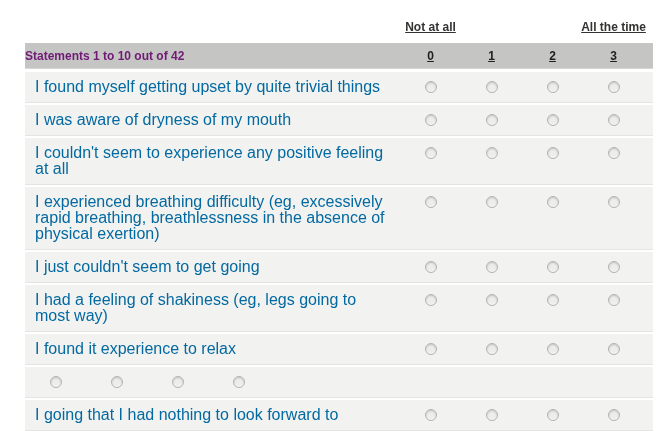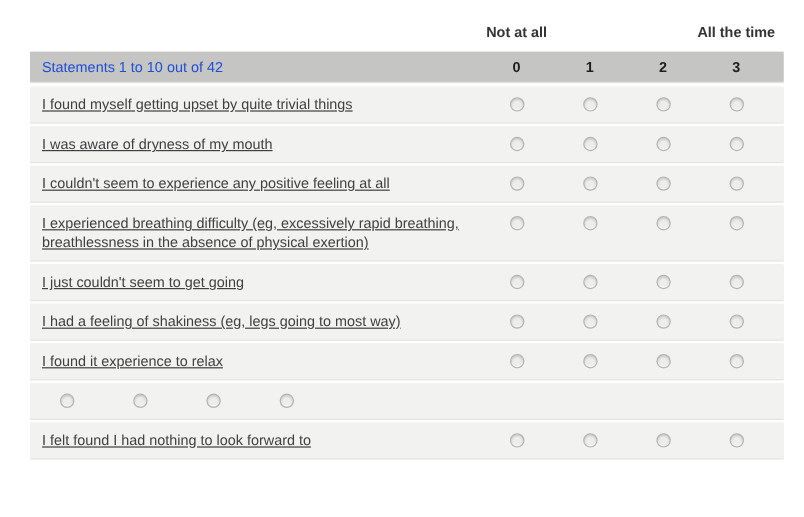--- a/index.html
+++ b/index.html
@@ -7,52 +7,52 @@
   body {
     font-family: "Liberation Sans", "DejaVu Sans", sans-serif;
     width:670px; height:431px; overflow:hidden;
   }
   .page { width:670px; height:431px; background:#ffffff; padding-top:19px; }
 
   .inner { width:628px; margin-left:25px; }
 
   
   .stmt-col { width:375px; }
-  .opt-col  { width:61px; display:flex; justify-content:center; }
+  .opt-col  { width:61px; display:flex; justify-content:center;text-decoration:underline; }
 
   
   .scale-labels { display:flex; margin-bottom:9px; height:15px; }
   .scale-labels .spacer { width:375px; }
   .scale-label {
     font-size:12px; font-weight:bold; color:#333332;
     white-space:nowrap; align-items:center;
   }
 
   
   .header-row {
     display:flex; align-items:center; background:#c5c5c4;
     height:25px; margin-bottom:4px;
     box-shadow: 0 1px 0 #d6d6d4;
   }
   .header-row .stmt-col {
-    padding-left:10px; font-size:12px; font-weight:normal; color:#1d4ed8;
+    padding-left:0; font-size:12px; font-weight:bold; color:#701a75;
   }
   .header-row .opt-col {
     font-size:12px; font-weight:bold; color:#1e1e1e;
   }
 
   
   .rows { display:flex; flex-direction:column; }
   .q-row {
     display:flex; align-items:flex-start; background:#f2f2f0;
     margin-bottom:3px; min-height:30px;
     box-shadow: 0 1px 0 #e4e4e2;
   }
   .q-row .stmt-col {
-    padding:7px 10px; font-size:12px; line-height:16px; color:#404040;text-decoration:underline;
+    padding:7px 10px; font-size:16px; line-height:16px; color:#0369a1;
   }
   .q-row .opt-col { padding-top:9px; }
 
   
   input[type="radio"] {
     -webkit-appearance:none; appearance:none;
     width:12px; height:12px; border-radius:50%;
     border:1px solid #b3b3b1;
     background:#ededeb;
     box-shadow: inset 0 1px 2px rgba(0,0,0,0.18), inset 0 -1px 0 rgba(255,255,255,0.8);
@@ -204,21 +204,21 @@
           </div>
     <div class="opt-col">
             <input type="radio" name="q9" value="2" aria-label="statement 9 option 2" style="">
           </div>
     <div class="opt-col">
             <input type="radio" name="q9" value="3" aria-label="statement 9 option 3" style="">
           </div>
   </div>
 
   <div class="q-row">
-    <div class="stmt-col stmt">I felt found I had nothing to look forward to</div>
+    <div class="stmt-col stmt">I going that I had nothing to look forward to</div>
     <div class="opt-col">
             <input type="radio" name="q10" value="0" aria-label="statement 10 option 0" style="">
           </div>
     <div class="opt-col">
             <input type="radio" name="q10" value="1" aria-label="statement 10 option 1" style="">
           </div>
     <div class="opt-col">
             <input type="radio" name="q10" value="2" aria-label="statement 10 option 2" style="">
           </div>
     <div class="opt-col">

